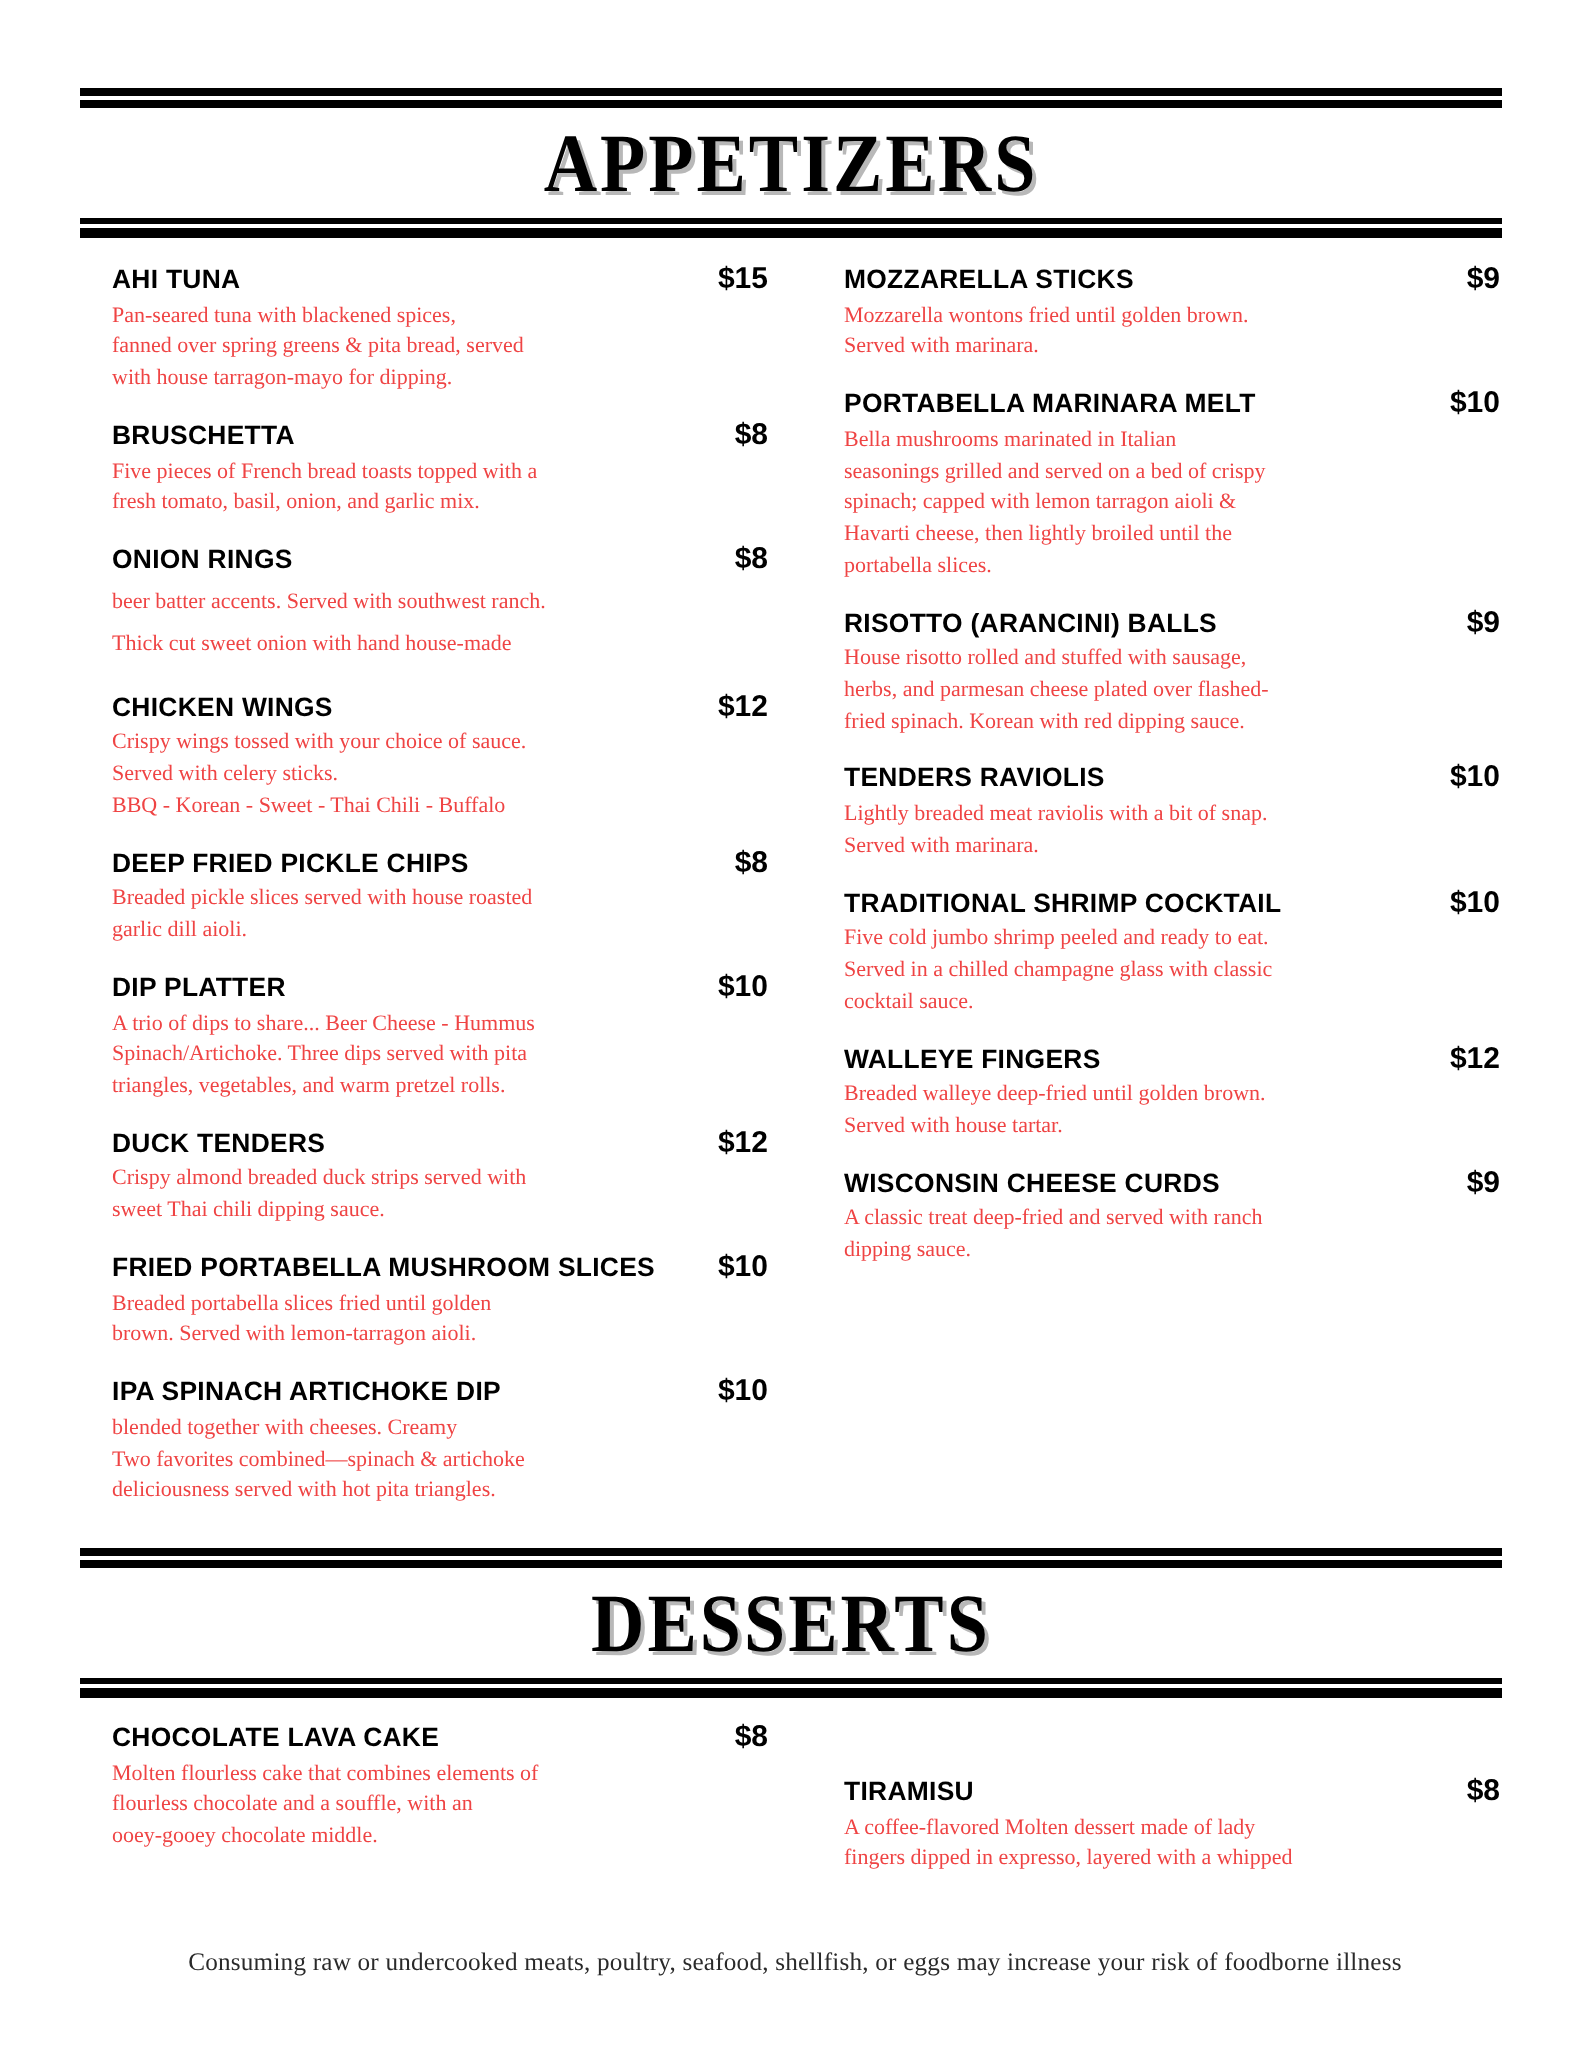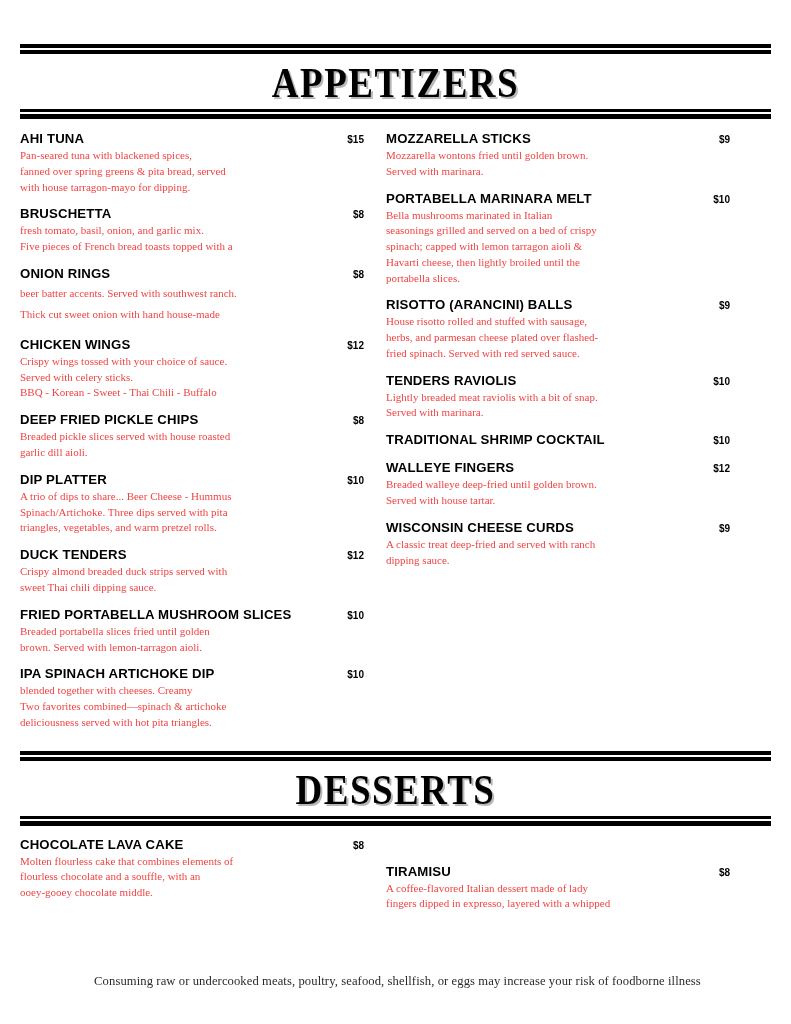--- a/index.html
+++ b/index.html
@@ -13,21 +13,21 @@
   body {
     font-family: "Liberation Serif", "DejaVu Serif", serif;
     color: #1a1a1a;
     position: relative;
     overflow: hidden;
   }
 
   .page {
     width: 791px;
     height: 1024px;
-    padding: 0 20px;
+    padding: 0 40px;
     position: relative;
   }
 
   
   .rule {
     width: 100%;
     height: 11px;
     position: relative;
   }
   .rule::before,
@@ -61,21 +61,21 @@
 
   
   .columns {
     display: flex;
     gap: 22px;
     padding-top: 9px;
   }
   .col { width: 344px; flex: 0 0 344px; }
 
   
-  .item { margin-bottom: 9px; }
+  .item { margin-bottom: 9px; margin-left: 16px; }
 
   .item-head {
     display: flex;
     align-items: baseline;
     justify-content: space-between;
     gap: 8px;
   }
 
   .item-name {
     font-family: "Liberation Sans", "DejaVu Sans", sans-serif;
@@ -83,21 +83,21 @@
     font-size: 13.2px;
     letter-spacing: 0.15px;
     line-height: 1.45;
     color: #000;
     white-space: nowrap;
   }
 
   .item-price {
     font-family: "Liberation Sans", "DejaVu Sans", sans-serif;
     font-weight: 700;
-    font-size: 10px;
+    font-size: 15px;
     line-height: 1.45;
     color: #000;
     white-space: nowrap;
   }
 
   .item-desc {
     font-family: "Liberation Serif", "DejaVu Serif", serif;
     font-size: 11px;
     line-height: 1.43;
     color: #ef4444;
@@ -158,22 +158,22 @@
               <span class="ln">fanned over spring greens &amp; pita bread, served</span>
               <span class="ln">with house tarragon-mayo for dipping.</span>
             </div>
           </div>
           <div class="item">
             <div class="item-head">
               <span class="item-name">BRUSCHETTA</span>
               <span class="item-price">$8</span>
             </div>
             <div class="item-desc">
+              <span class="ln">Five pieces of French bread toasts topped with a</span>
               <span class="ln">fresh tomato, basil, onion, and garlic mix.</span>
-              <span class="ln">Five pieces of French bread toasts topped with a</span>
             </div>
           </div>
           <div class="item">
             <div class="item-head">
               <span class="item-name">ONION RINGS</span>
               <span class="item-price">$8</span>
             </div>
             <div class="item-desc loose">
               <span class="ln">beer batter accents. Served with southwest ranch.</span>
               <span class="ln">Thick cut sweet onion with hand house-made</span>
@@ -269,37 +269,42 @@
             </div>
           </div>
           <div class="item">
             <div class="item-head">
               <span class="item-name">RISOTTO (ARANCINI) BALLS</span>
               <span class="item-price">$9</span>
             </div>
             <div class="item-desc">
               <span class="ln">House risotto rolled and stuffed with sausage,</span>
               <span class="ln">herbs, and parmesan cheese plated over flashed-</span>
-              <span class="ln">fried spinach. Served with red served sauce.</span>
+              <span class="ln">fried spinach. Korean with red dipping sauce.</span>
             </div>
           </div>
           <div class="item">
             <div class="item-head">
               <span class="item-name">TENDERS RAVIOLIS</span>
               <span class="item-price">$10</span>
             </div>
             <div class="item-desc">
               <span class="ln">Lightly breaded meat raviolis with a bit of snap.</span>
               <span class="ln">Served with marinara.</span>
             </div>
           </div>
           <div class="item">
             <div class="item-head">
               <span class="item-name">TRADITIONAL SHRIMP COCKTAIL</span>
               <span class="item-price">$10</span>
+            </div>
+            <div class="item-desc">
+              <span class="ln">Five cold jumbo shrimp peeled and ready to eat.</span>
+              <span class="ln">Served in a chilled champagne glass with classic</span>
+              <span class="ln">cocktail sauce.</span>
             </div>
           </div>
           <div class="item">
             <div class="item-head">
               <span class="item-name">WALLEYE FINGERS</span>
               <span class="item-price">$12</span>
             </div>
             <div class="item-desc">
               <span class="ln">Breaded walleye deep-fried until golden brown.</span>
               <span class="ln">Served with house tartar.</span>
@@ -342,21 +347,21 @@
             </div>
           </div>
         </div>
       <div class="col col-right" id="dess-right">
           <div class="item">
             <div class="item-head">
               <span class="item-name">TIRAMISU</span>
               <span class="item-price">$8</span>
             </div>
             <div class="item-desc">
-              <span class="ln">A coffee-flavored Italian dessert made of lady</span>
+              <span class="ln">A coffee-flavored Molten dessert made of lady</span>
               <span class="ln">fingers dipped in expresso, layered with a whipped</span>
             </div>
           </div>
         </div>
     </div>
   </div>
 
   <div class="footer-note">Consuming raw or undercooked meats, poultry, seafood, shellfish, or eggs may increase your risk of foodborne illness</div>
 
 </div>

